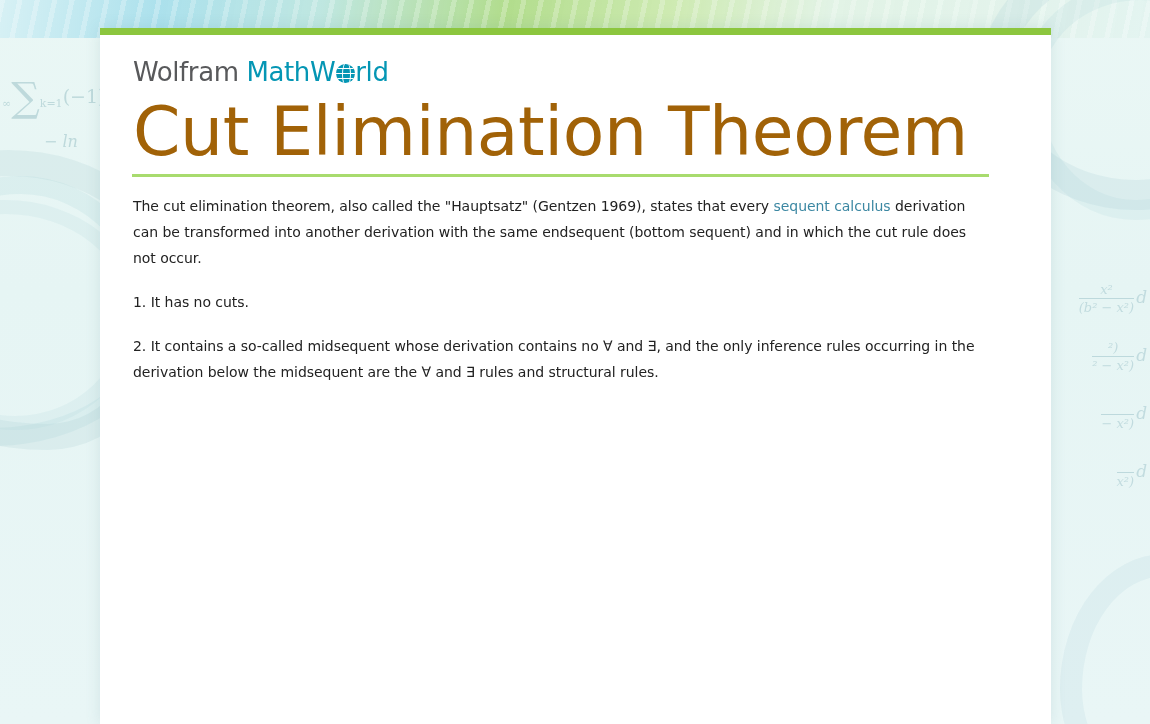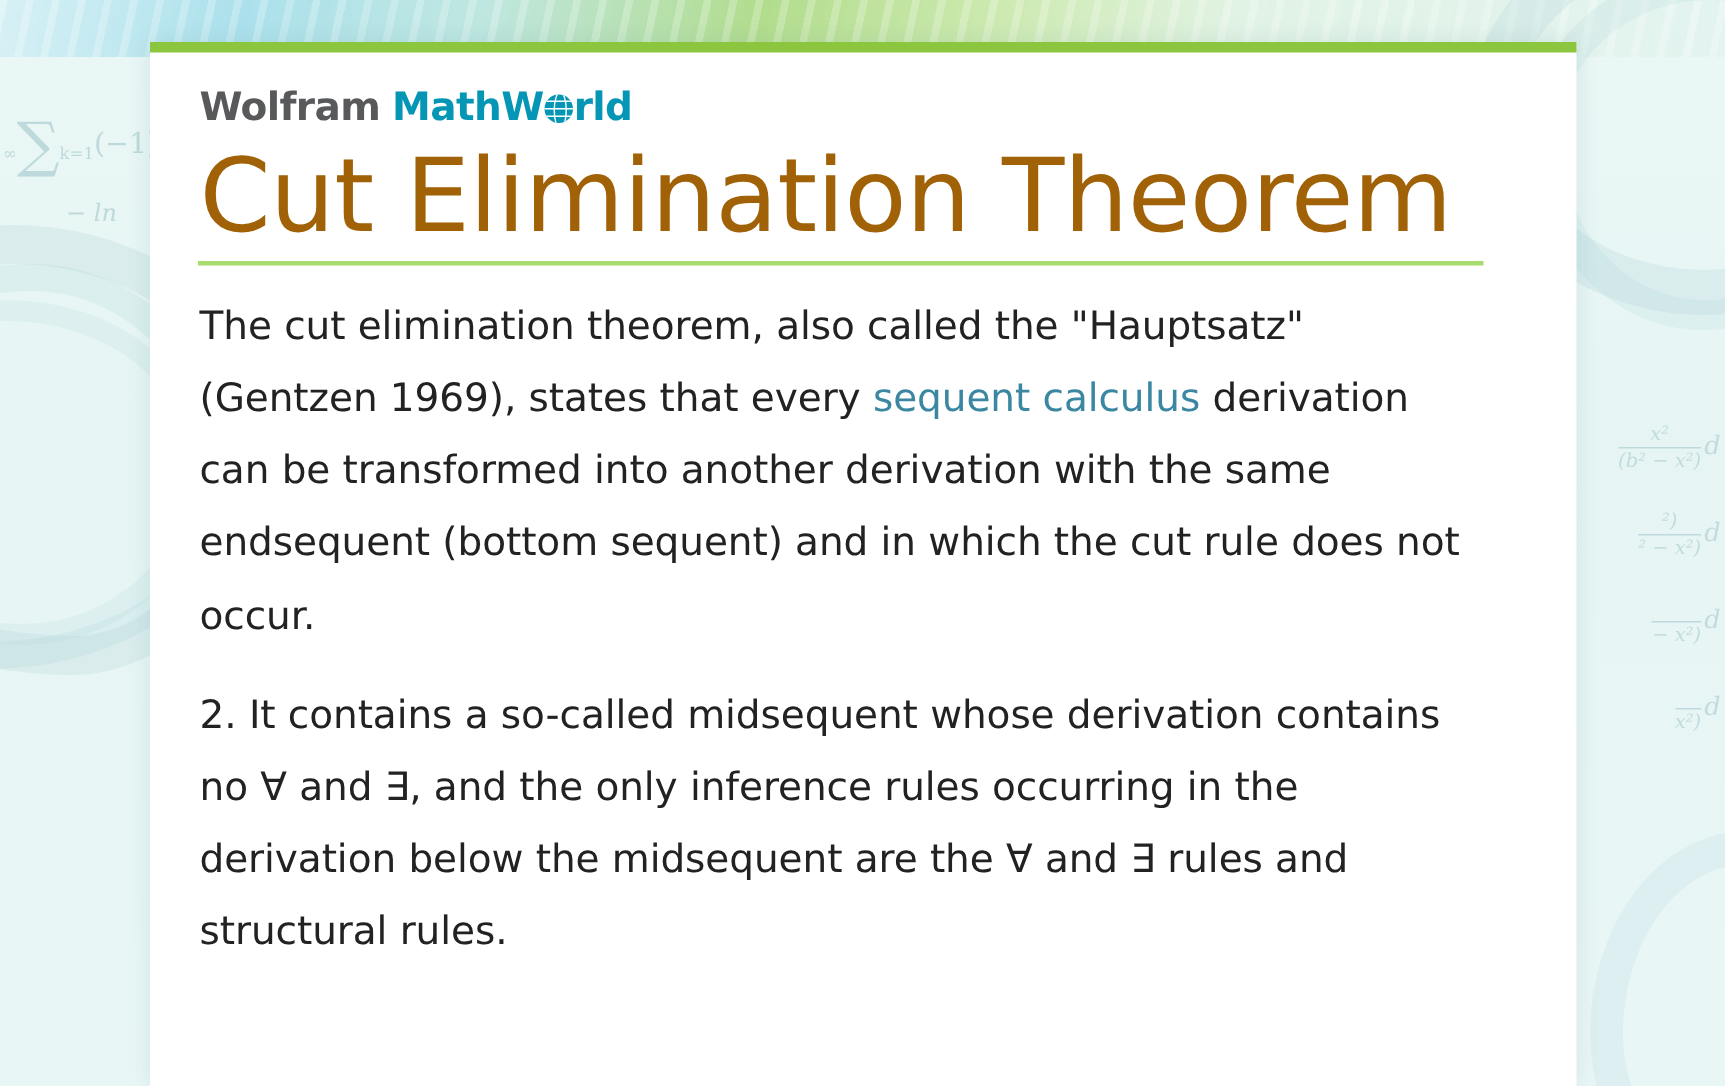--- a/index.html
+++ b/index.html
@@ -185,22 +185,22 @@
     margin-bottom: 9px;
   }
 
   .logo-mark {
     font-family: "DejaVu Sans", sans-serif;
     font-size: 26px;
     line-height: 1;
     letter-spacing: -.4px;
     white-space: nowrap;
   }
-  .logo-wolfram { color: #58595b; font-weight: 700; }
-  .logo-mathworld { color: #0496b4; font-weight: 700; }
+  .logo-wolfram { color: #58595b; font-weight: 400; }
+  .logo-mathworld { color: #0496b4; font-weight: 400; }
 
   .globe {
     display: inline-block;
     width: 19px;
     height: 19px;
     border-radius: 50%;
     background: #0496b4;
     position: relative;
     vertical-align: -2px;
     margin: 0 .5px;
@@ -249,21 +249,21 @@
 
   .title-rule {
     height: 3px;
     background: #a8db6e;
     margin: 0 0 17px 1px;
   }
 
   
   .body-text p {
     color: #222222;
-    font-size: 26px;
+    font-size: 14px;
     line-height: 1.85;
     margin-bottom: 18px;
     padding-left: 2px;
     letter-spacing: -.05px;
   }
   .body-text p:last-child { margin-bottom: 0; }
 
   .body-text a {
     color: #3b87a2;
     text-decoration: none;
@@ -330,18 +330,19 @@
 
     <h1 class="page-title">Cut Elimination Theorem</h1>
     <div class="title-rule"></div>
 
     <div class="body-text">
 
       <p><span>The cut elimination theorem, also called the "Hauptsatz" (Gentzen 1969), states that every </span><a href="#">sequent calculus</a><span> derivation can be transformed into another derivation with the same endsequent (bottom sequent) and in which the cut rule does not occur.</span></p>
 
 
 
+      <p>1. It has no cuts.</p>
 
       <p>2. It contains a so-called midsequent whose derivation contains no ∀ and ∃, and the only inference rules occurring in the derivation below the midsequent are the ∀ and ∃ rules and structural rules.</p>
 
     </div>
   </div>
 </div>
 
 </body></html>

